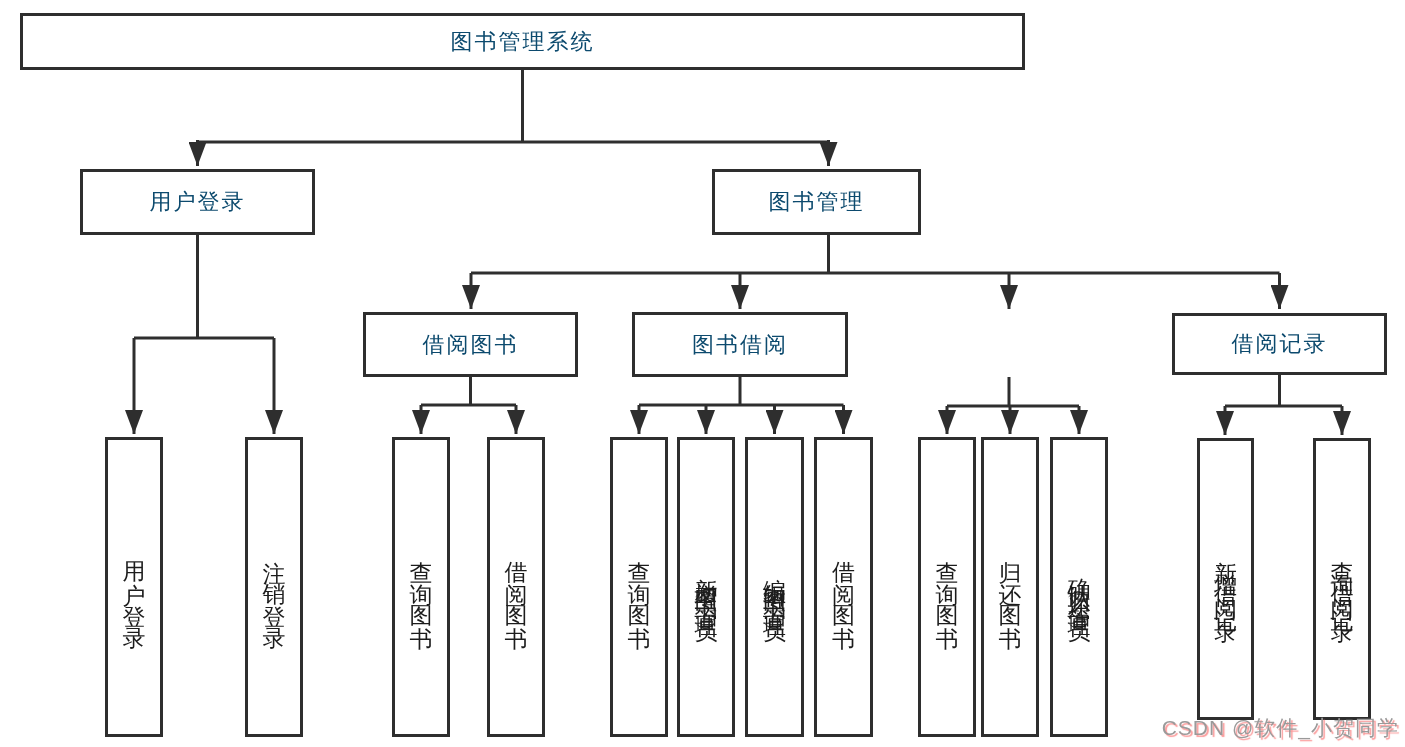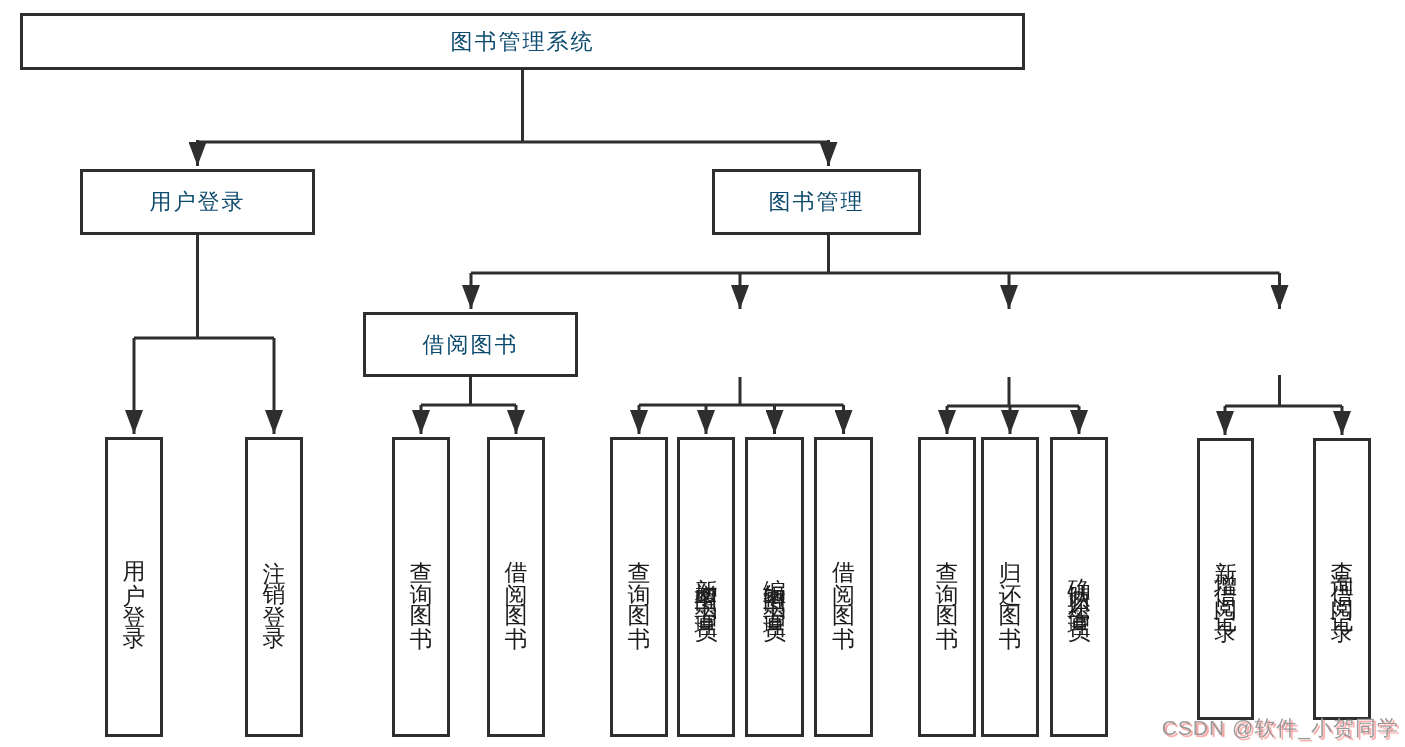--- a/index.html
+++ b/index.html
@@ -121,20 +121,26 @@
   <div class="node" style="left:80px;top:169px;width:235px;height:66px">
     <span class="hlabel">用户登录</span>
   </div>
   <div class="node" style="left:712px;top:169px;width:209px;height:66px">
     <span class="hlabel">图书管理</span>
   </div>
 
   <div class="node" style="left:363px;top:312px;width:215px;height:65px">
     <span class="hlabel">借阅图书</span>
   </div>
+  <div class="node" style="left:632px;top:312px;width:216px;height:65px">
+    <span class="hlabel">图书借阅</span>
+  </div>
+  <div class="node" style="left:1172px;top:313px;width:215px;height:62px">
+    <span class="hlabel">借阅记录</span>
+  </div>
 
   <div class="leaf" style="left:105px;top:437px;width:58px;height:300px">
     <span class="vlabel" style="letter-spacing: 22px;">用户登录</span>
   </div>
   <div class="leaf" style="left:245px;top:437px;width:58px;height:300px">
     <span class="vlabel" style="letter-spacing: 22px;">注销登录</span>
   </div>
 
   <div class="leaf" style="left:392px;top:437px;width:58px;height:300px">
     <span class="vlabel" style="letter-spacing: 22px;">查询图书</span>

